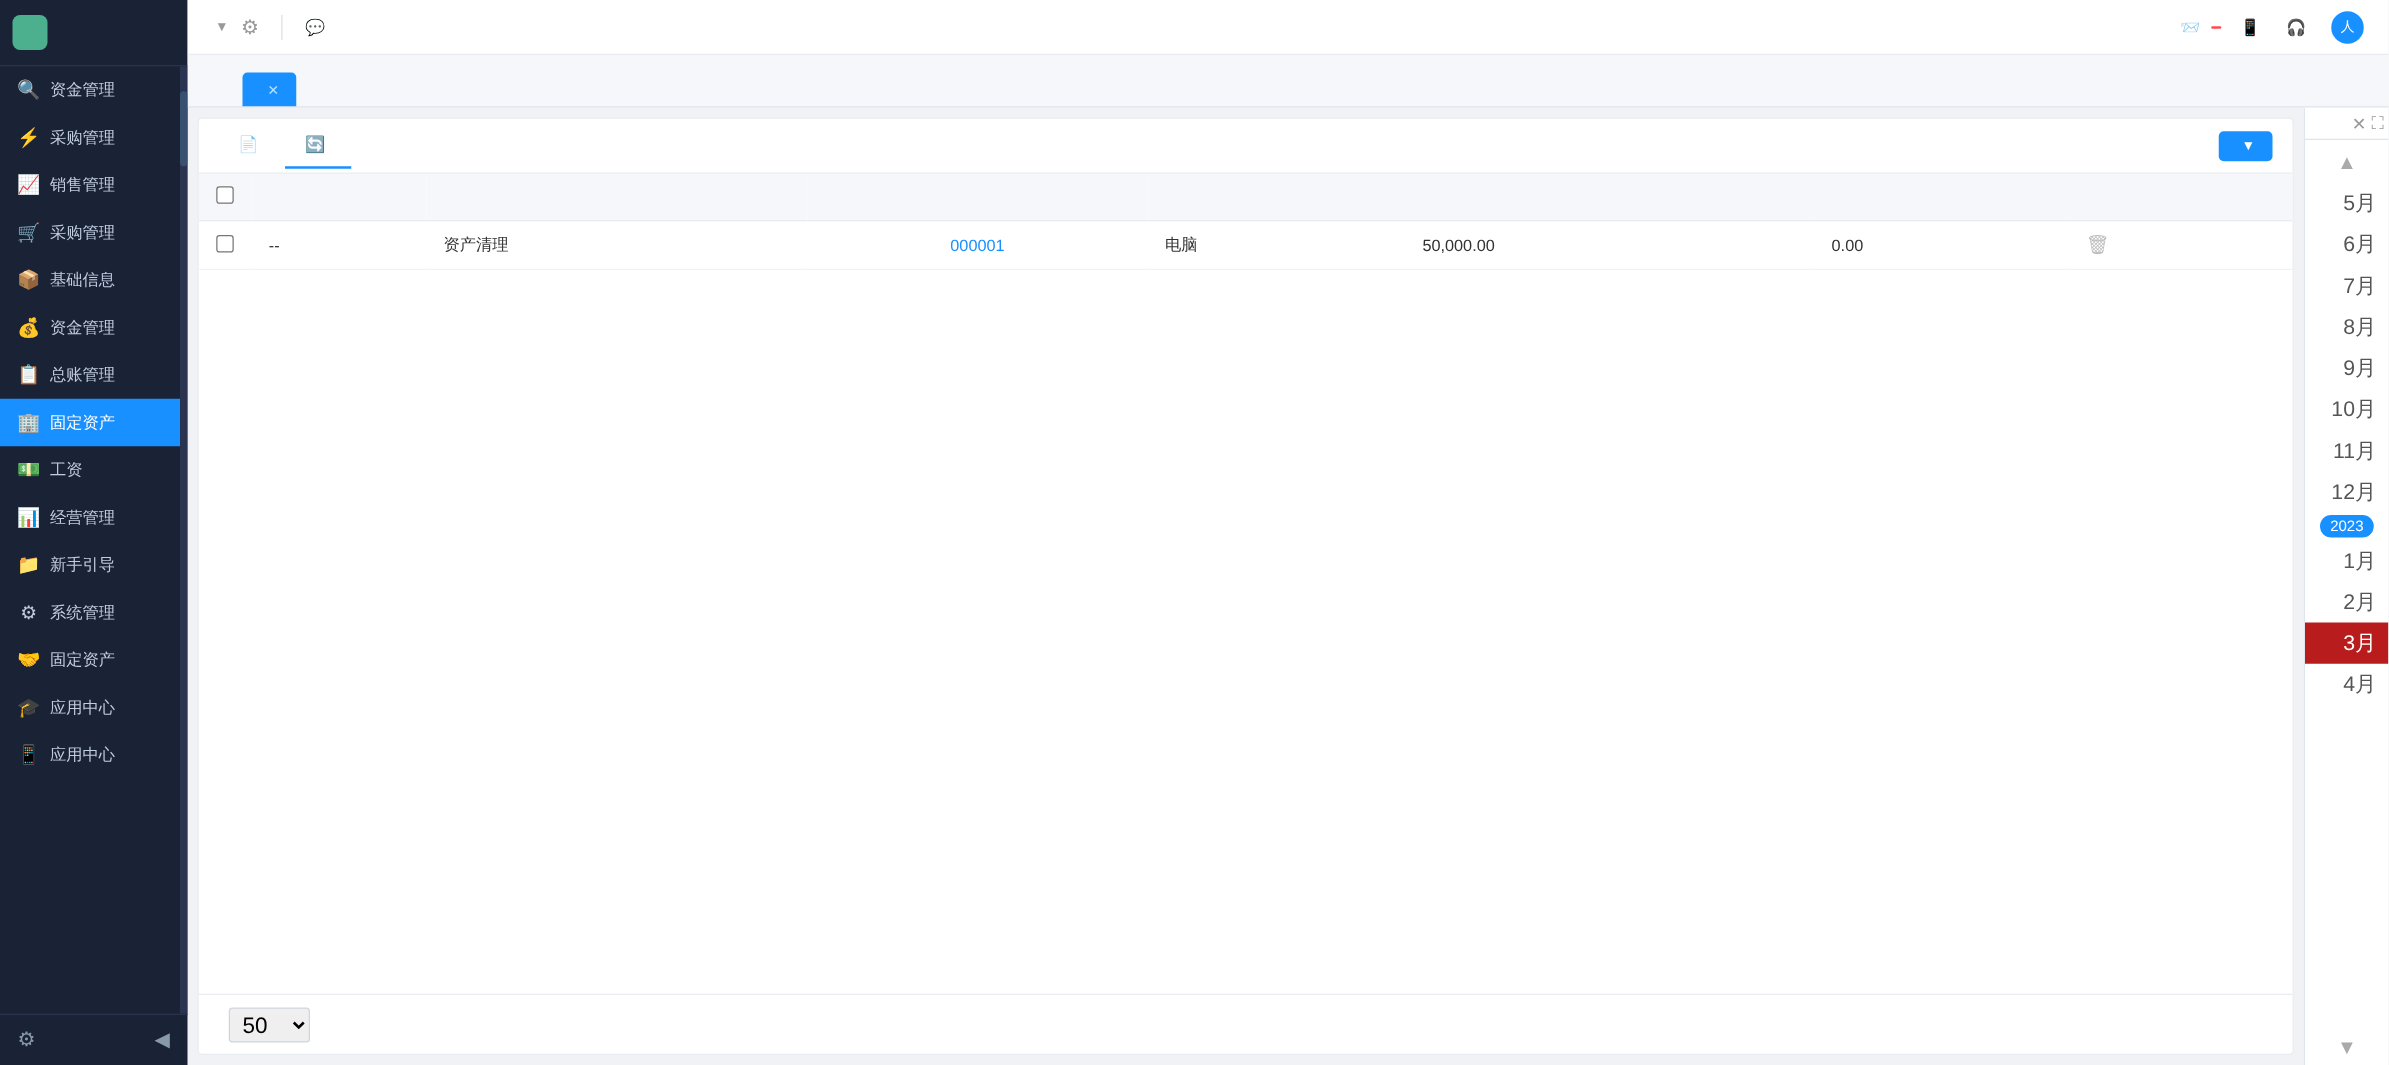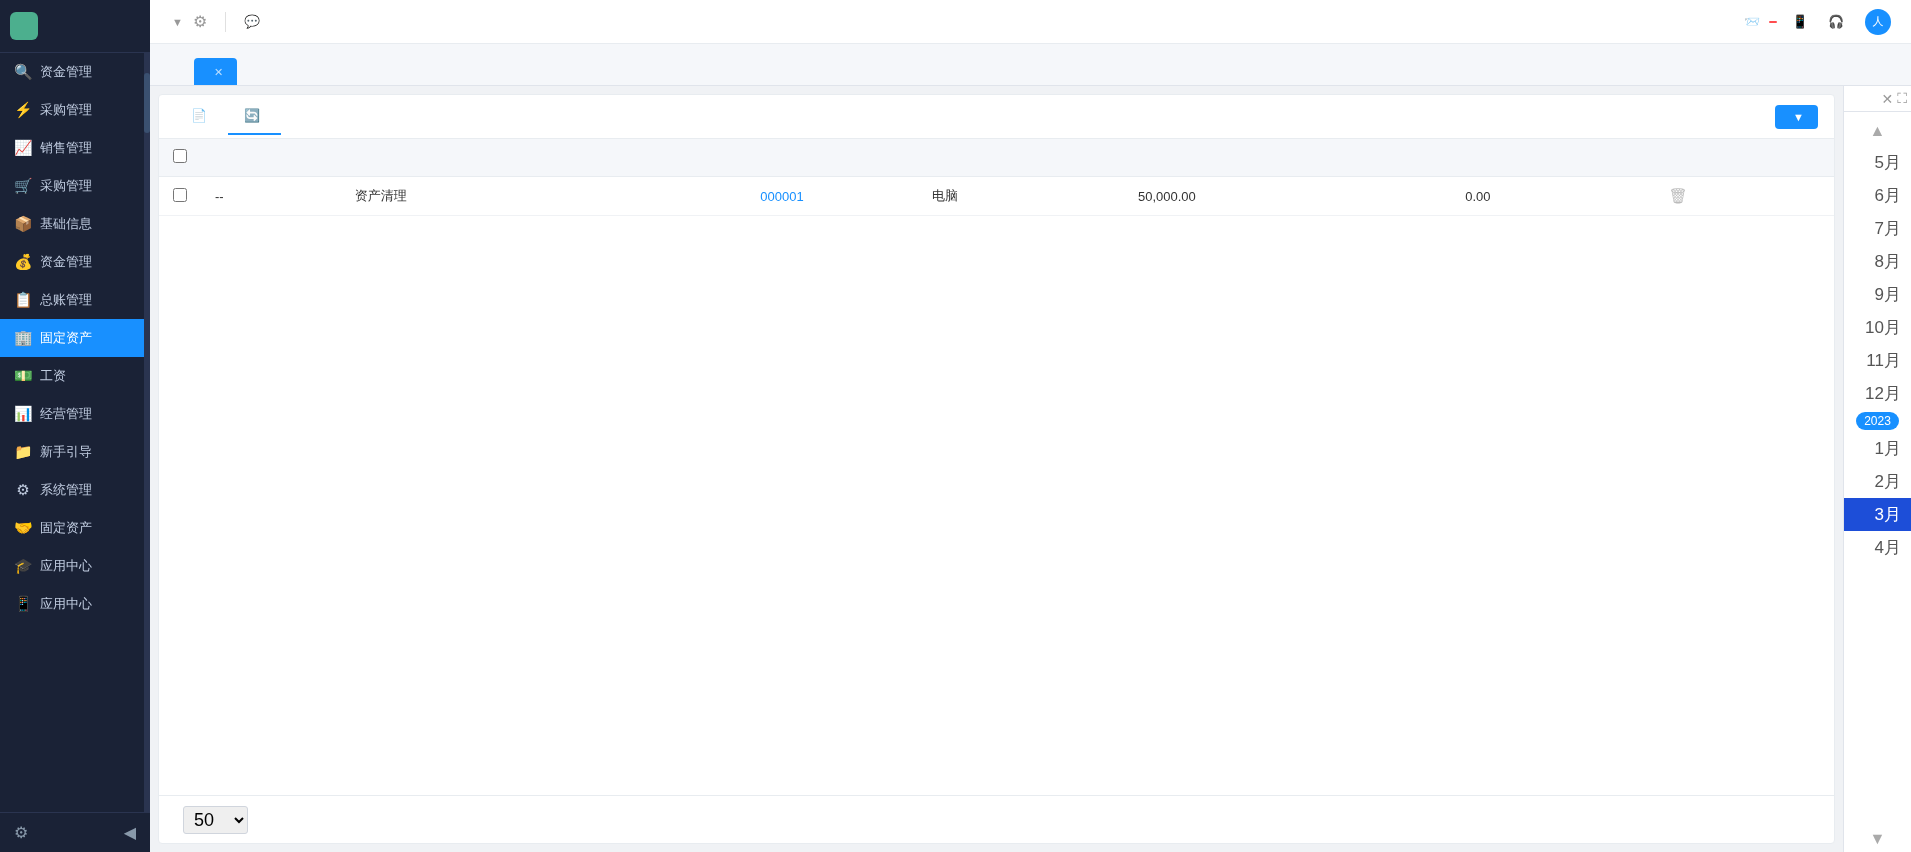--- a/index.html
+++ b/index.html
@@ -262,21 +262,21 @@
       display: flex;
       align-items: center;
       justify-content: flex-end;
       padding: 5px 10px;
       font-size: 17px;
       cursor: pointer;
       color: #555;
       white-space: nowrap;
     }
     .month-item.current {
-      background: #1d4ed8;
+      background: #b91c1c;
       color: #fff;
       border-radius: 0;
     }
     .year-row {
       display: flex;
       justify-content: center;
       padding: 2px 6px;
     }
     .year-badge-pill {
       background: #1890ff;

